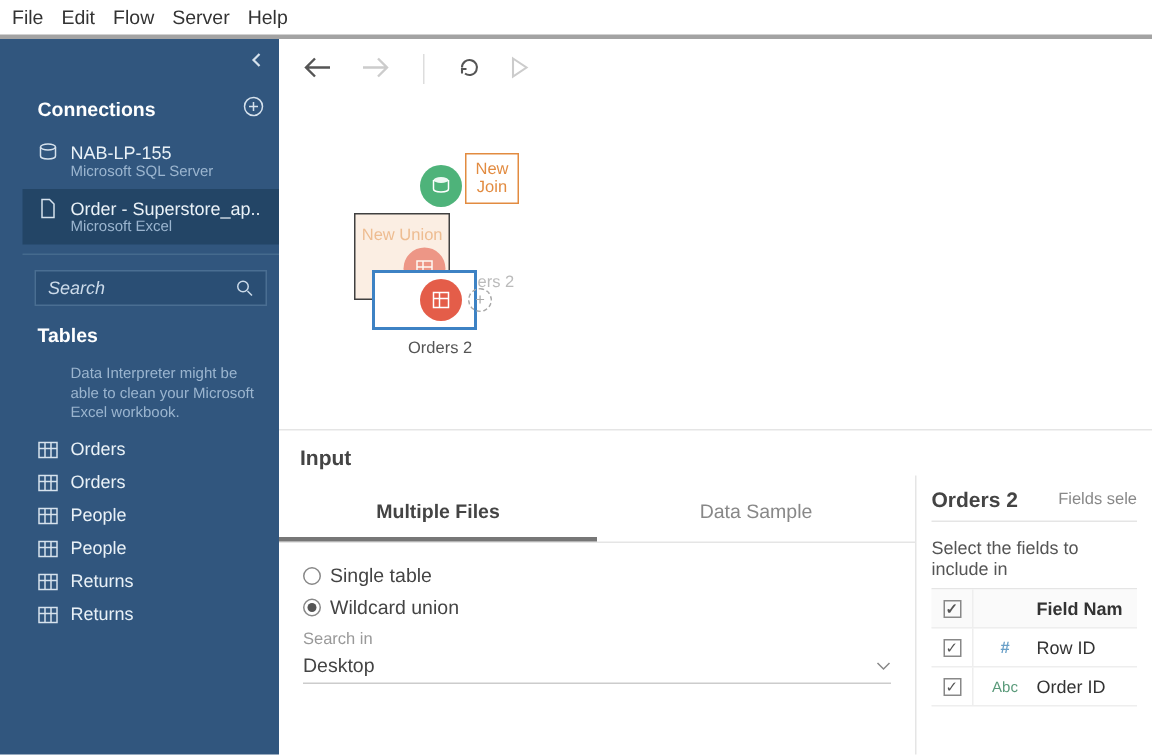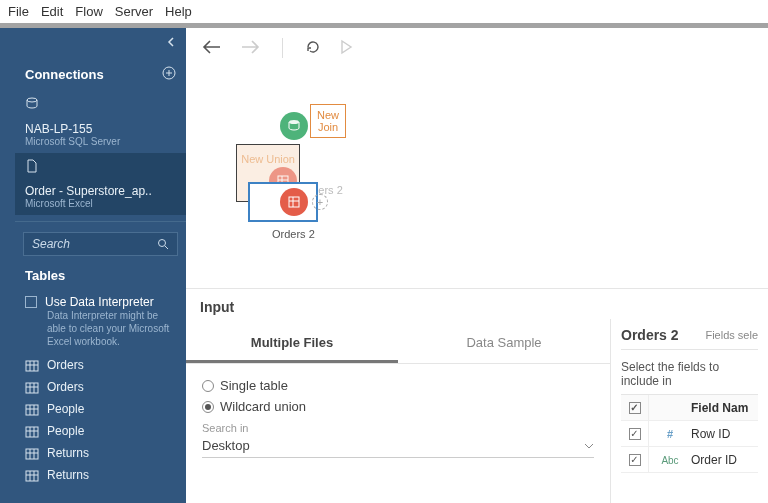--- a/index.html
+++ b/index.html
@@ -1,24 +1,24 @@
 <!DOCTYPE html>
 <html><head>
 <meta charset="utf-8">
 <style>
 * { box-sizing: border-box; margin: 0; padding: 0; }
 body { font-family: -apple-system, "Segoe UI", Arial, sans-serif; font-size: 12px; color: #333; width: 768px; height: 503px; overflow: hidden; background: #fff; }
-.menubar { display: flex; gap: 12px; padding: 4px 8px; background: #fff; border-bottom: 5px solid #a3a3a3; font-size: 13px; color: #333; }
+.menubar { display: flex; gap: 12px; padding: 4px 8px; background: #fff; border-bottom: 3px solid #a3a3a3; font-size: 13px; color: #333; }
 .menubar span { cursor: pointer; }
 .app { display: flex; height: calc(100% - 24px); }
 .sidebar { width: 186px; background: #31567e; color: #d6e2ed; display: flex; flex-direction: column; font-size: 12px; padding-left: 15px; }
 .sidebar .collapse { text-align: right; padding: 8px 10px; }
 .sidebar .collapse svg { fill: #d6e2ed; }
 .section-hdr { display: flex; align-items: center; justify-content: space-between; padding: 8px 10px; font-size: 13px; font-weight: 600; color: #fff; }
-.conn-item { display: flex; align-items: flex-start; gap: 8px; padding: 6px 10px; flex-direction: column; }
+.conn-item { display: flex; align-items: flex-start; gap: 8px; padding: 6px 10px; }
 .conn-item.active { background: #234566; }
 .conn-item .lbl { font-size: 12px; color: #e9f1f7; white-space: nowrap; overflow: hidden; text-overflow: ellipsis; }
 .conn-item .sub { font-size: 10px; color: #9bb5cf; }
 .divider { height: 1px; background: #456a8d; margin: 6px 0; }
 .search-row { padding: 4px 8px; }
 .search-box { display: flex; align-items: center; justify-content: space-between; border: 1px solid #4a6e92; background: #2a4e74; padding: 4px 8px; color: #cbdae9; font-style: italic; }
 .tables-hdr { padding: 8px 10px; font-size: 13px; font-weight: 600; color: #fff; }
 .interp { padding: 4px 10px 6px 10px; }
 .interp .row1 { display: flex; align-items: center; gap: 8px; font-size: 12px; color: #fff; }
 .interp .hint { font-size: 10px; color: #9bb5cf; margin-left: 22px; line-height: 1.3; }
@@ -124,24 +124,20 @@
       <div class="search-box">
         <span>Search</span>
         <svg width="12" height="12" viewBox="0 0 12 12">
             <circle cx="5" cy="5" r="3.5" stroke="#cbdae9" fill="none"></circle>
             <path d="M8 8l3 3" stroke="#cbdae9"></path>
           </svg>
       </div>
     </div>
     <div class="tables-hdr">Tables</div>
     <div class="interp">
-      <div class="row1">
-        <span class="chk" style="border-color:#9bb5cf"></span>
-        <span>Use Data Interpreter</span>
-      </div>
       <div class="hint">Data Interpreter might be able to clean your Microsoft Excel workbook.</div>
     </div>
     <div id="tables-list">
         <div class="tbl-item">
           <span class="tbl-icon">
             <svg width="14" height="12" viewBox="0 0 14 12">
               <rect x="1" y="1" width="12" height="10" stroke="#d6e2ed" fill="none"></rect>
               <path d="M1 5h12M5 1v10M9 1v10" stroke="#d6e2ed"></path>
             </svg>
           </span>

